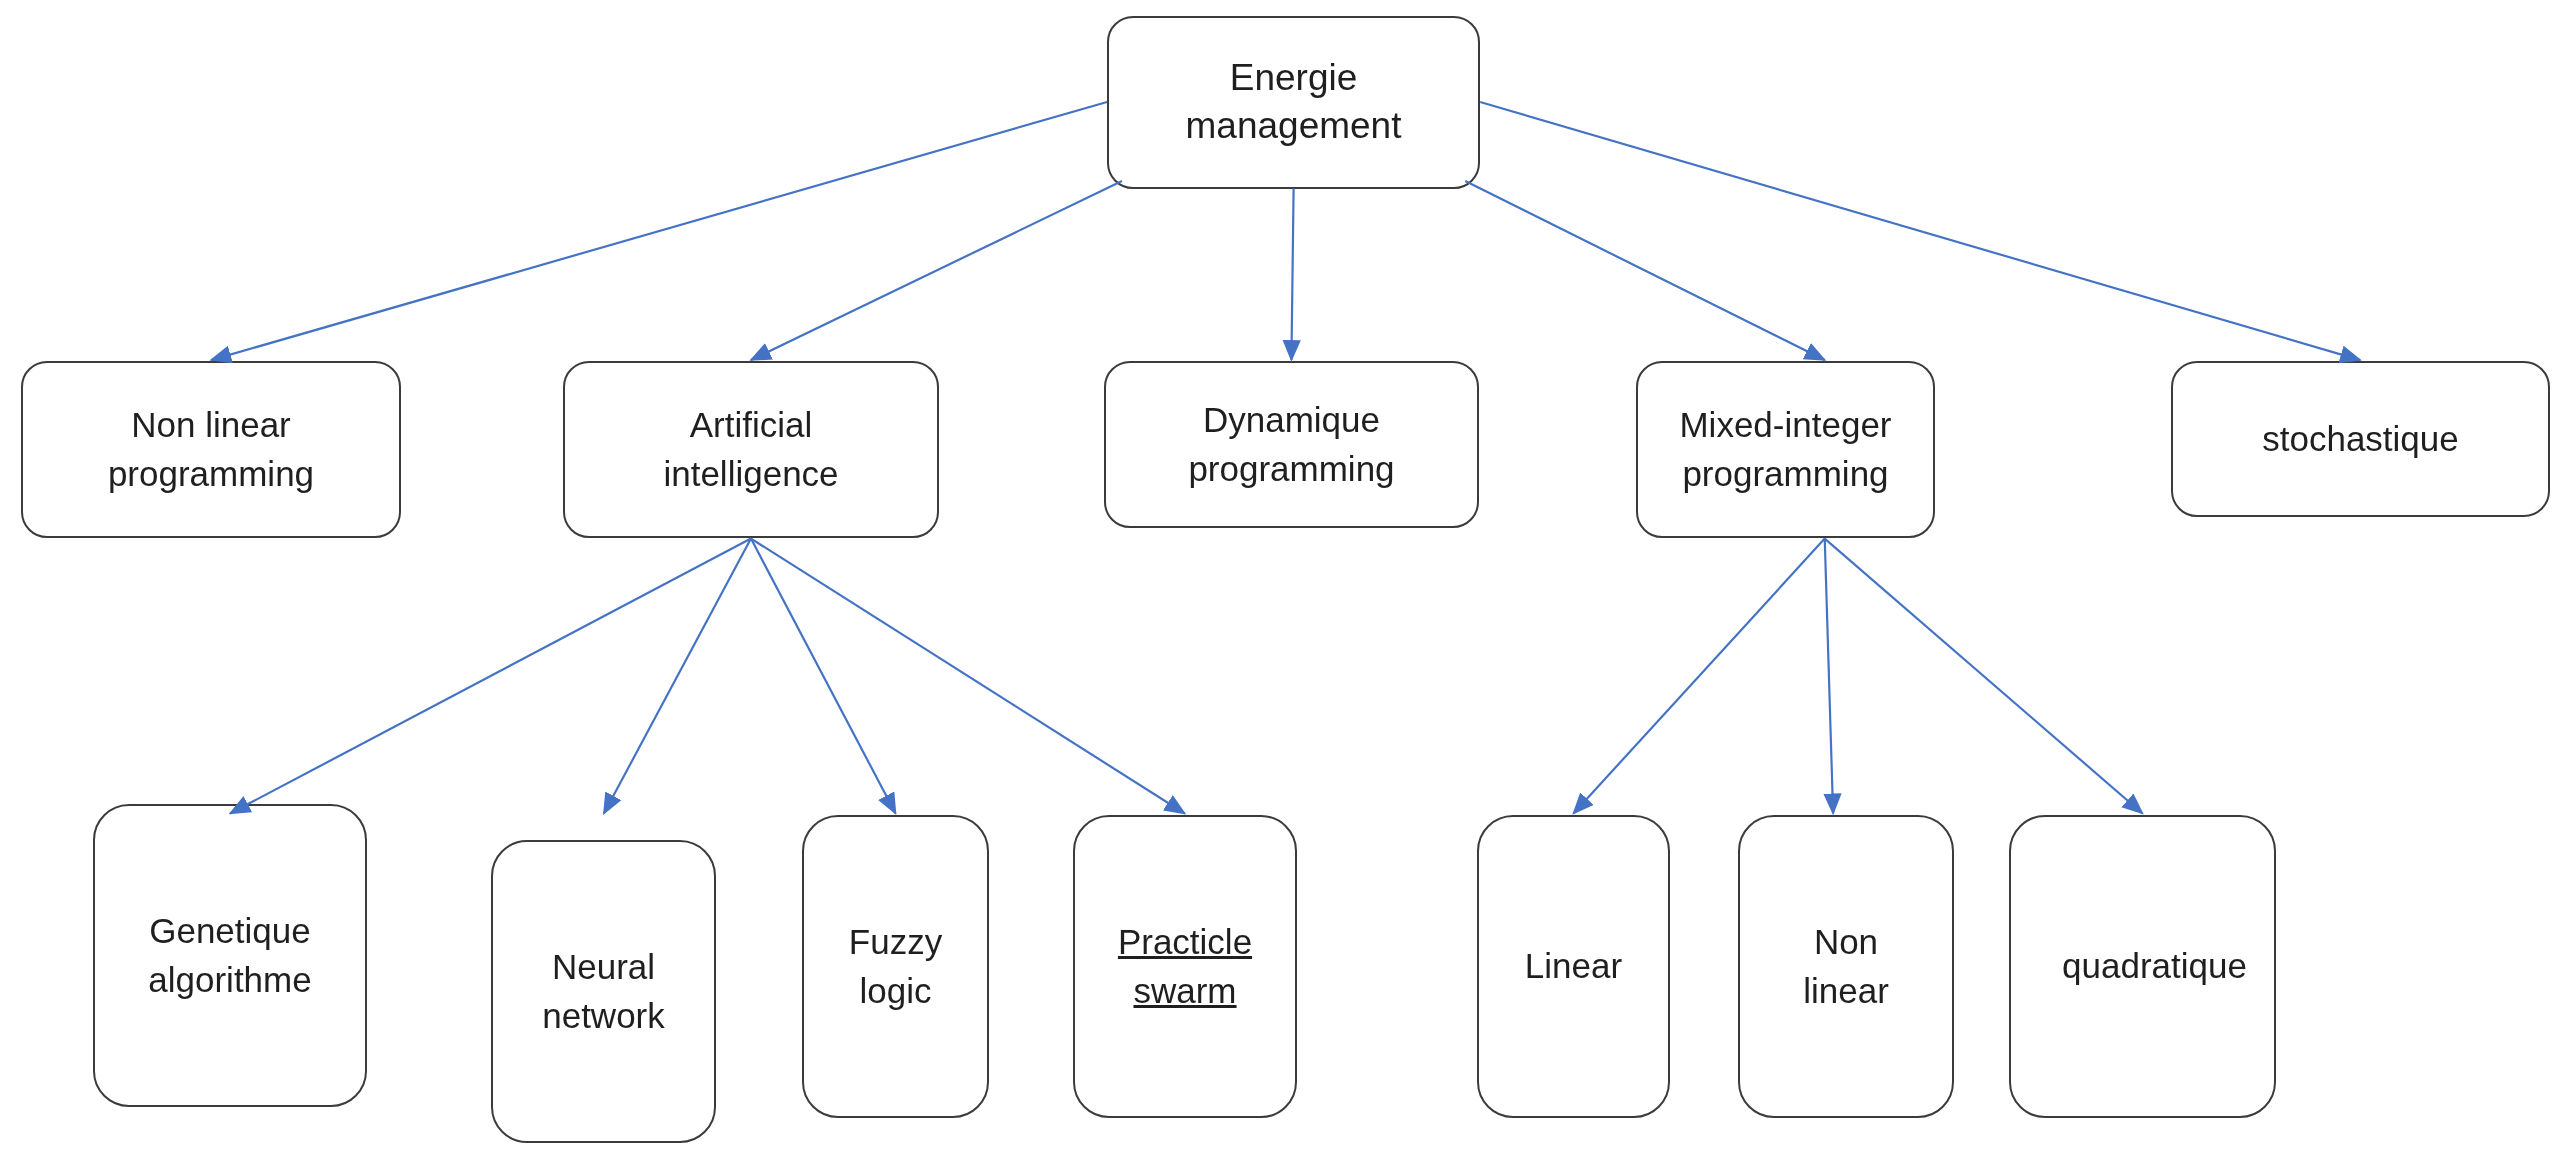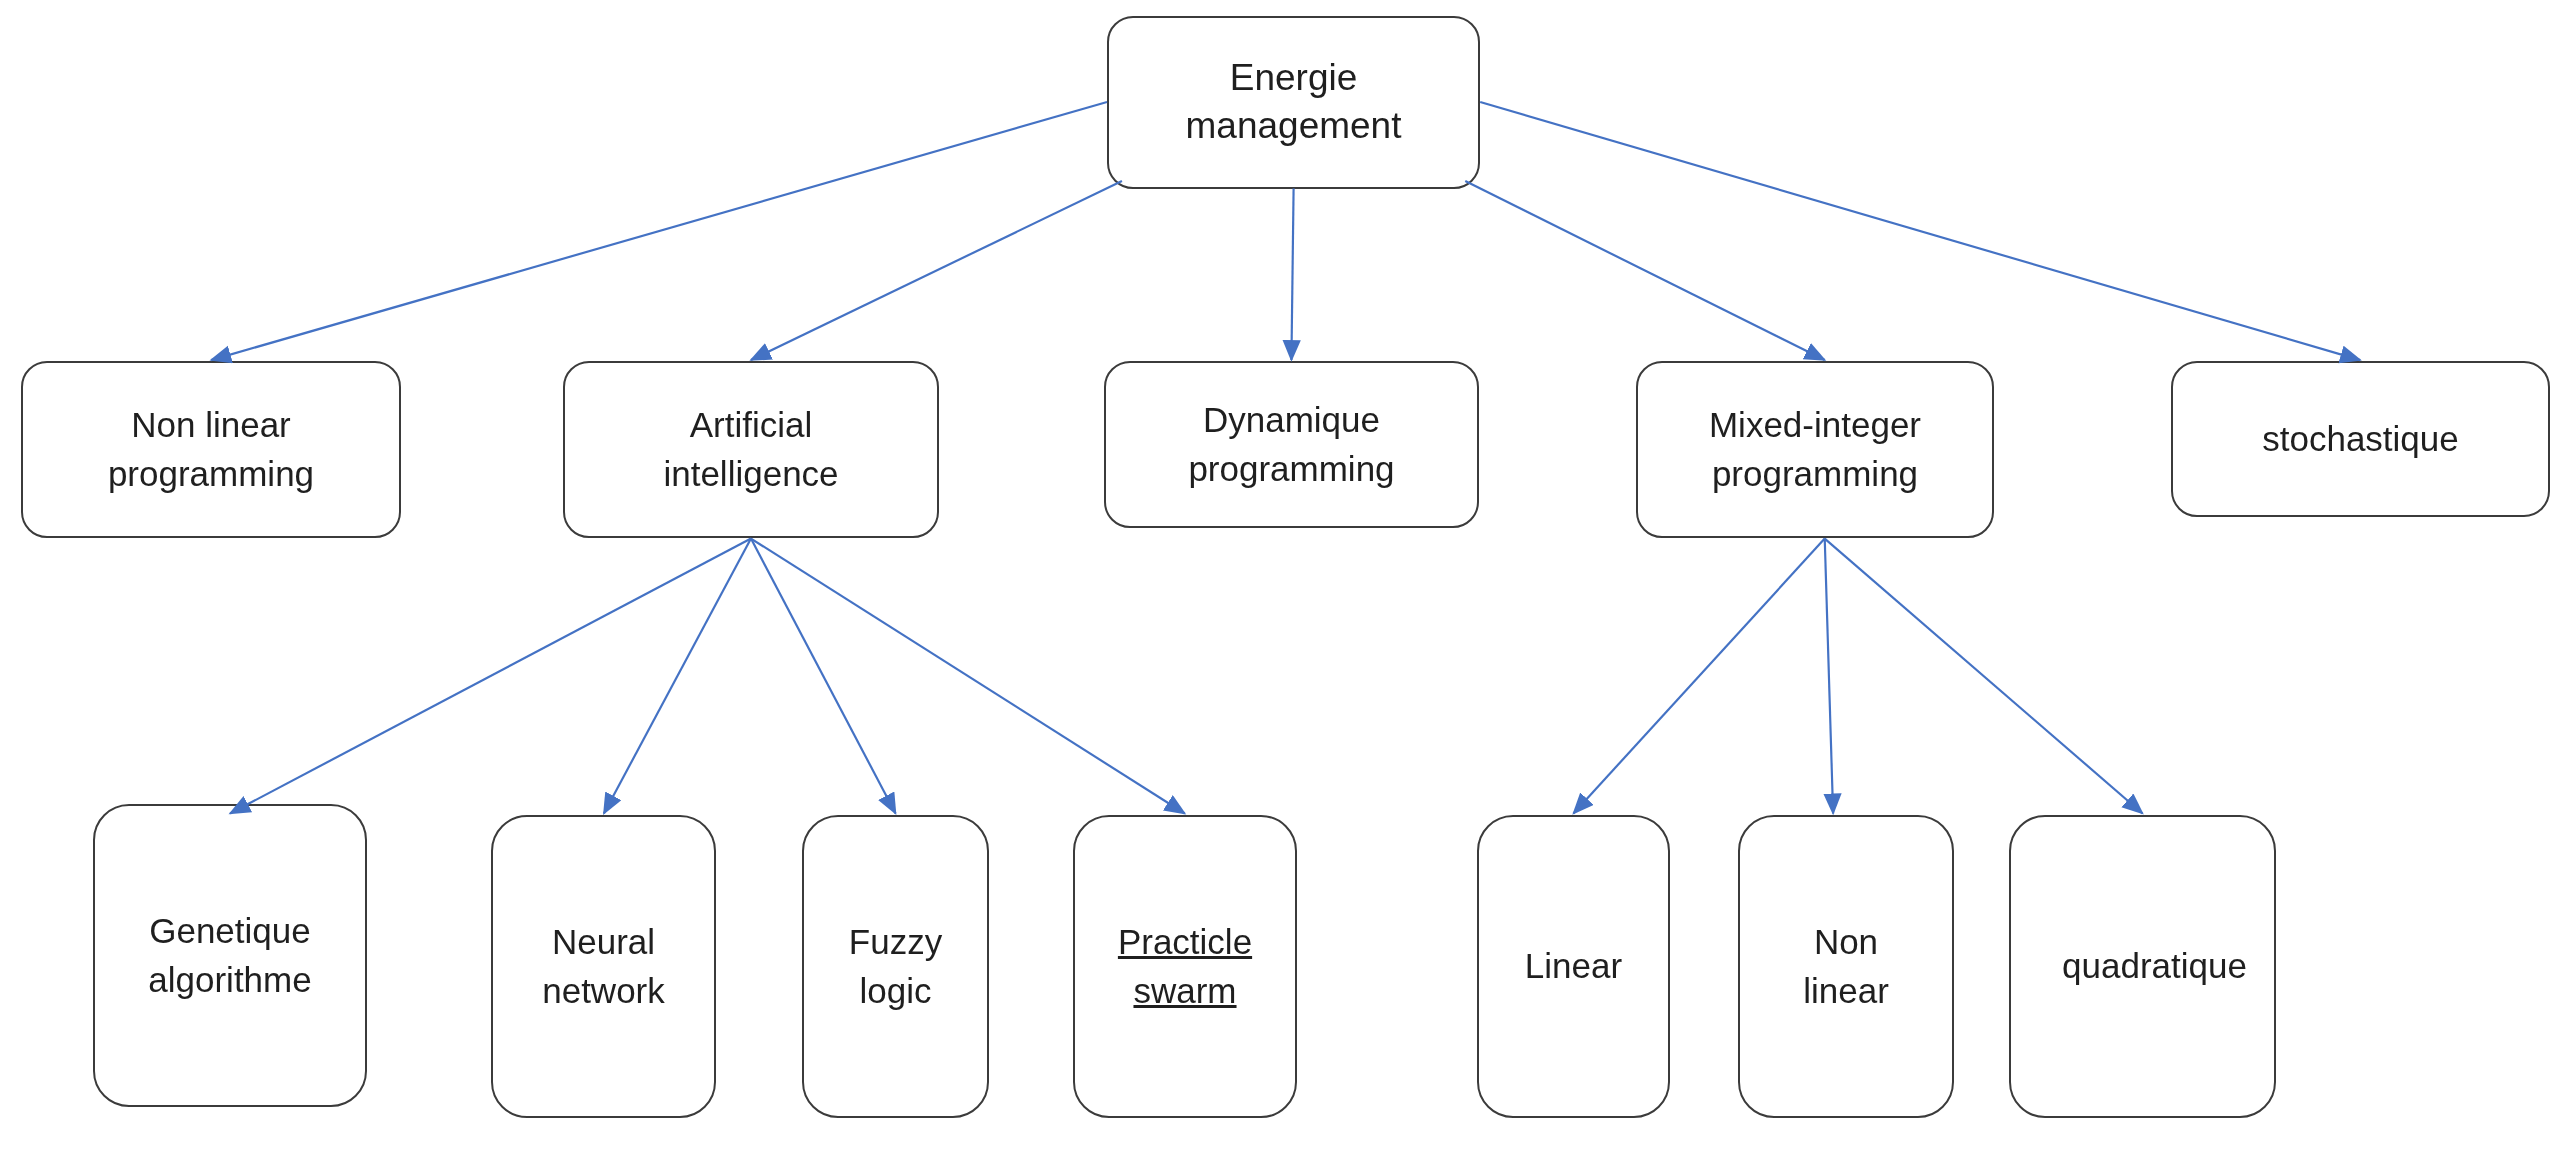--- a/index.html
+++ b/index.html
@@ -24,25 +24,25 @@
   .lvl1{border-radius:26px;font-size:37px;line-height:1.3;}
   .lvl2{border-radius:26px;font-size:35px;line-height:1.38;}
   .lvl3{border-radius:36px;font-size:35px;line-height:1.38;}
 
   
   .n-root{left:1107px;top:15.5px;width:373px;height:173px;}
 
   .n-nlp{left:21px;  top:361px;width:380px;height:177px;}
   .n-ai {left:563px; top:361px;width:376px;height:177px;}
   .n-dyn{left:1104px;top:361px;width:375px;height:167px;}
-  .n-mip{left:1636px;top:361px;width:358px;height:177px;}
+  .n-mip{left:1636px;top:361px;width:299px;height:177px;}
   .n-sto{left:2171px;top:361px;width:379px;height:156px;}
 
   .n-gen{left:93px; top:804px;width:274px;height:303px;}
-  .n-neu{left:491px; top:815px;width:225px;height:303px;}
+  .n-neu{left:491px; top:840px;width:225px;height:303px;}
   .n-fuz{left:802px;top:815px;width:187px;height:303px;}
   .n-psw{left:1073px;top:815px;width:224px;height:303px;text-decoration:underline;}
   .n-lin{left:1477px;top:815px;width:193px;height:303px;}
   .n-nl2{left:1738px;top:815px;width:216px;height:303px;}
   .n-qua{left:2009px;top:815px;width:267px;height:303px;padding-left:24px;}
 
   #edge-layer{
     position:absolute;left:0;top:0;width:2576px;height:1163px;
     z-index:3;pointer-events:none;
   }

